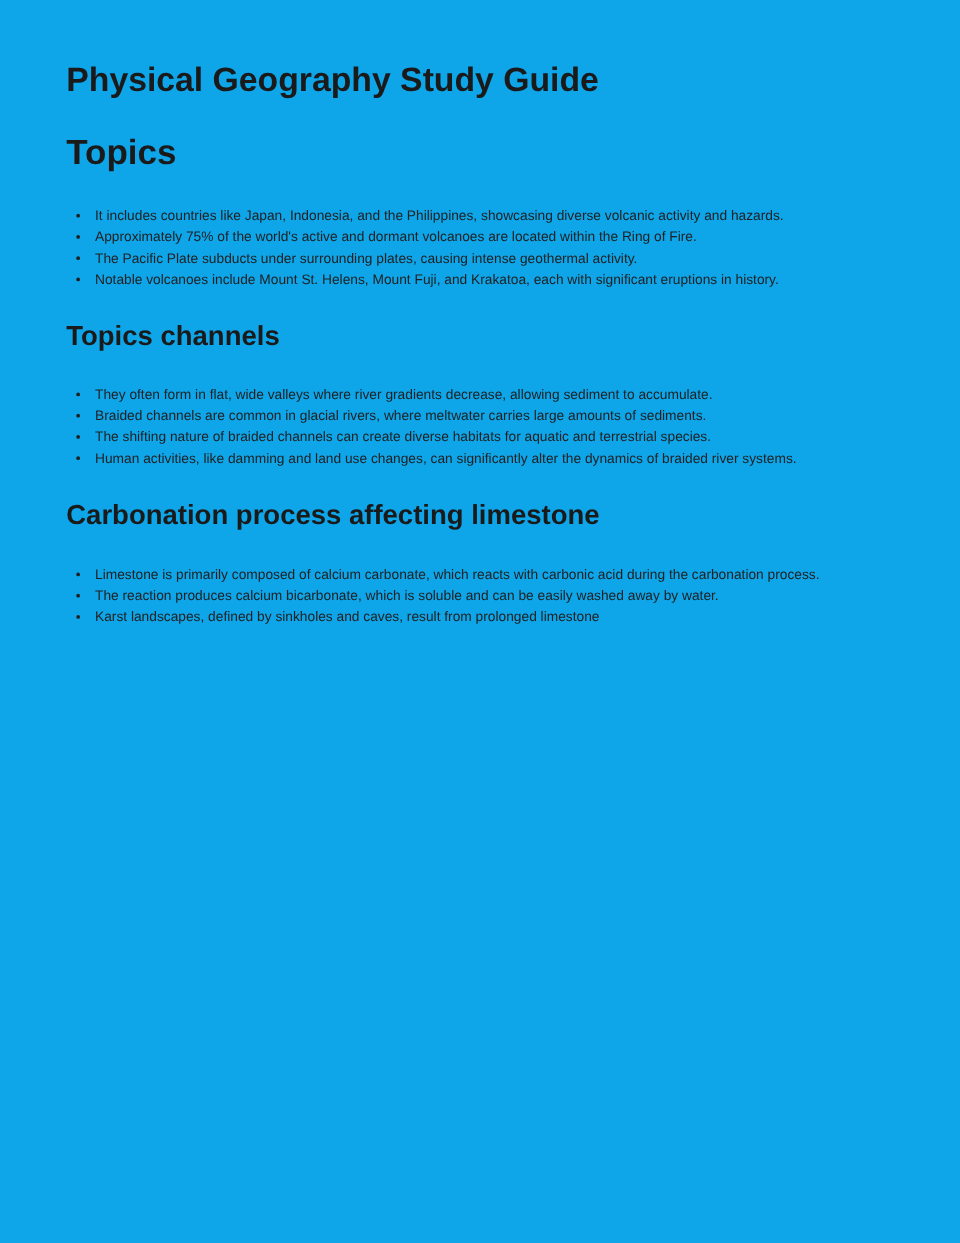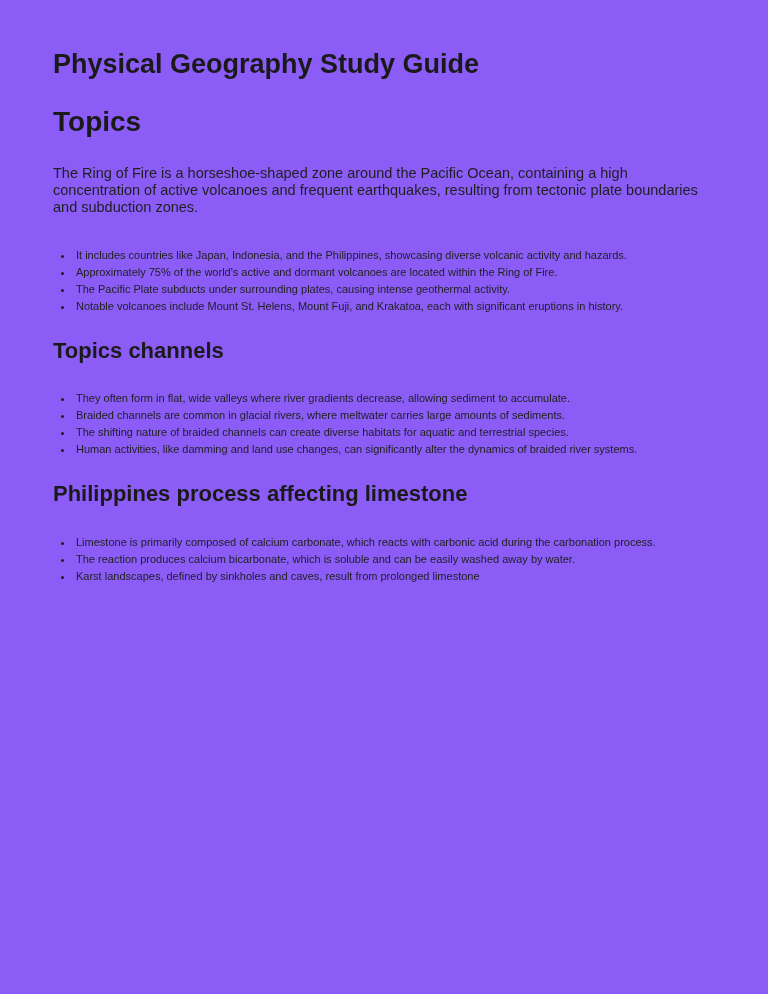--- a/index.html
+++ b/index.html
@@ -13,21 +13,21 @@
     overflow: hidden;
     font-family: "Liberation Sans", sans-serif;
     color: #1f1f1f;
     -webkit-font-smoothing: antialiased;
   }
   .page {
     box-sizing: border-box;
     width: 768px;
     height: 994px;
     padding: 48px 53px 0 53px;
-    background: #8b5cf6;
+    background: #0ea5e9;
   }
   .doc-title {
     font-size: 27px;
     line-height: 1.2;
     font-weight: 700;
     margin: 0 0 25px 0;
     color: #1a1a1a;
   }
   .topics-heading {
     font-size: 28px;
@@ -66,41 +66,40 @@
 </head>
 <body>
 
 <div class="page">
 
   <h1 class="doc-title">Physical Geography Study Guide</h1>
 
   <h2 class="topics-heading">Topics</h2>
 
   <section>
-    <p class="section-summary">The Ring of Fire is a horseshoe-shaped zone around the Pacific Ocean, containing a high concentration of active volcanoes and frequent earthquakes, resulting from tectonic plate boundaries and subduction zones.</p>
     <ul class="section-bullets">
       <li>It includes countries like Japan, Indonesia, and the Philippines, showcasing diverse volcanic activity and hazards.</li>
       <li>Approximately 75% of the world's active and dormant volcanoes are located within the Ring of Fire.</li>
       <li>The Pacific Plate subducts under surrounding plates, causing intense geothermal activity.</li>
       <li>Notable volcanoes include Mount St. Helens, Mount Fuji, and Krakatoa, each with significant eruptions in history.</li>
     </ul>
   </section>
 
   <section>
     <h3 class="section-heading">Topics channels</h3>
     <ul class="section-bullets">
       <li>They often form in flat, wide valleys where river gradients decrease, allowing sediment to accumulate.</li>
       <li>Braided channels are common in glacial rivers, where meltwater carries large amounts of sediments.</li>
       <li>The shifting nature of braided channels can create diverse habitats for aquatic and terrestrial species.</li>
       <li>Human activities, like damming and land use changes, can significantly alter the dynamics of braided river systems.</li>
     </ul>
   </section>
 
   <section>
-    <h3 class="section-heading">Philippines process affecting limestone</h3>
+    <h3 class="section-heading">Carbonation process affecting limestone</h3>
     <ul class="section-bullets">
       <li>Limestone is primarily composed of calcium carbonate, which reacts with carbonic acid during the carbonation process.</li>
       <li>The reaction produces calcium bicarbonate, which is soluble and can be easily washed away by water.</li>
       <li>Karst landscapes, defined by sinkholes and caves, result from prolonged limestone</li>
     </ul>
   </section>
 
 </div>
 
 </body></html>

